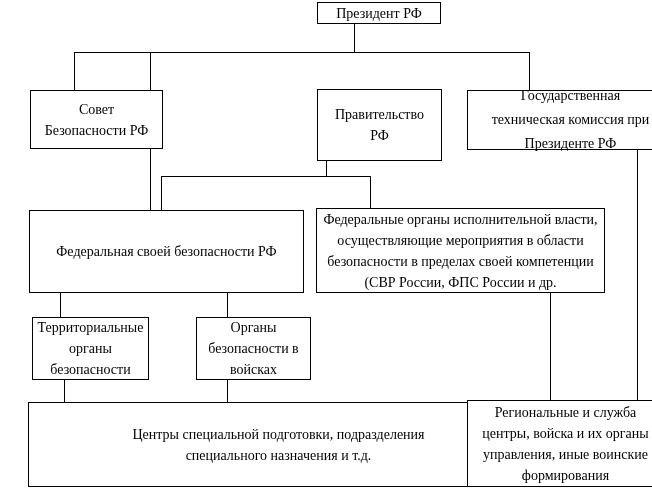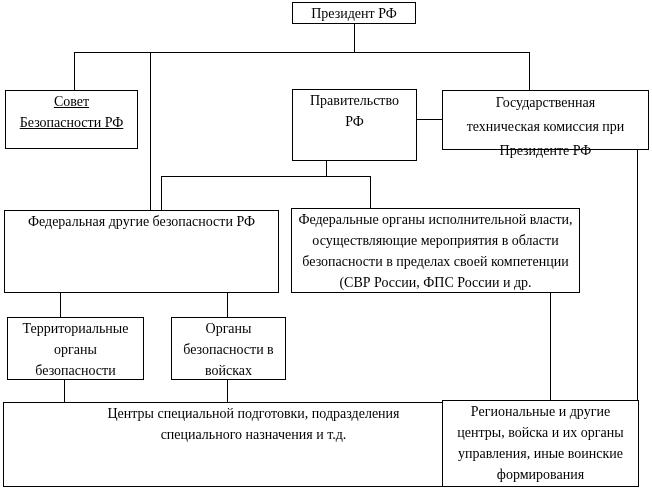--- a/index.html
+++ b/index.html
@@ -16,23 +16,24 @@
     background: var(--box-bg);
     font-family: "Liberation Serif", "DejaVu Serif", serif;
     color: var(--text-color);
     overflow: hidden;
   }
   .node {
     position: absolute;
     border: 1px solid var(--line-color);
     background: var(--box-bg);
     display: flex;
-    align-items: flex-start;
+    align-items: center;
     justify-content: center;
     text-align: center;
+    margin-left: 25px;
   }
   .node-label {
     display: block;
     white-space: pre-line;
     font-size: 14px;
     line-height: 21px;
   }
   .node-label.tight { line-height: 24px; }
   .line {
     position: absolute;
@@ -61,64 +62,64 @@
   <div class="line v" style="left:64px;  top:380px; height:22px;"></div>
   <div class="line v" style="left:227px; top:380px; height:22px;"></div>
   <div class="line h" style="left:417px; top:442px; width:25px;"></div>
   <div class="line v" style="left:550px; top:293px; height:107px;"></div>
   <div class="line v" style="left:637px; top:150px; height:250px;"></div>
 
   <div class="node" style="left:292px; top:2px;   width:124px; height:22px;">
     <span class="node-label">Президент РФ</span>
   </div>
 
-  <div class="node" style="left:5px;   top:90px;  width:133px; height:59px;text-decoration:underline;">
+  <div class="node" style="left:5px;   top:90px;  width:133px; height:59px;">
     <span class="node-label">Совет
 Безопасности РФ</span>
   </div>
 
   <div class="node" style="left:292px; top:89px;  width:125px; height:72px;">
     <span class="node-label">Правительство
 РФ</span>
   </div>
 
   <div class="node" style="left:442px; top:90px;  width:207px; height:60px;">
     <span class="node-label tight">Государственная
 техническая комиссия при
 Президенте РФ</span>
   </div>
 
   <div class="node" style="left:4px;   top:210px; width:275px; height:83px;">
-    <span class="node-label">Федеральная другие безопасности РФ</span>
+    <span class="node-label">Федеральная своей безопасности РФ</span>
   </div>
 
   <div class="node" style="left:291px; top:208px; width:289px; height:85px;">
     <span class="node-label">Федеральные органы исполнительной власти,
 осуществляющие мероприятия в области
 безопасности в пределах своей компетенции
 (СВР России, ФПС России и др.</span>
   </div>
 
-  <div class="node" style="left:7px;   top:317px; width:137px; height:63px;">
+  <div class="node" style="left:7px;   top:317px; width:117px; height:63px;">
     <span class="node-label">Территориальные
 органы
 безопасности</span>
   </div>
 
   <div class="node" style="left:171px; top:317px; width:115px; height:63px;">
     <span class="node-label">Органы
 безопасности в
 войсках</span>
   </div>
 
   <div class="node" style="left:3px;   top:402px; width:501px; height:85px;">
     <span class="node-label">Центры специальной подготовки, подразделения
 специального назначения и т.д.</span>
   </div>
 
   <div class="node" style="left:442px; top:400px; width:197px; height:87px;">
-    <span class="node-label">Региональные и другие
+    <span class="node-label">Региональные и служба
 центры, войска и их органы
 управления, иные воинские
 формирования</span>
   </div>
 
 </div>
 
 </body></html>

